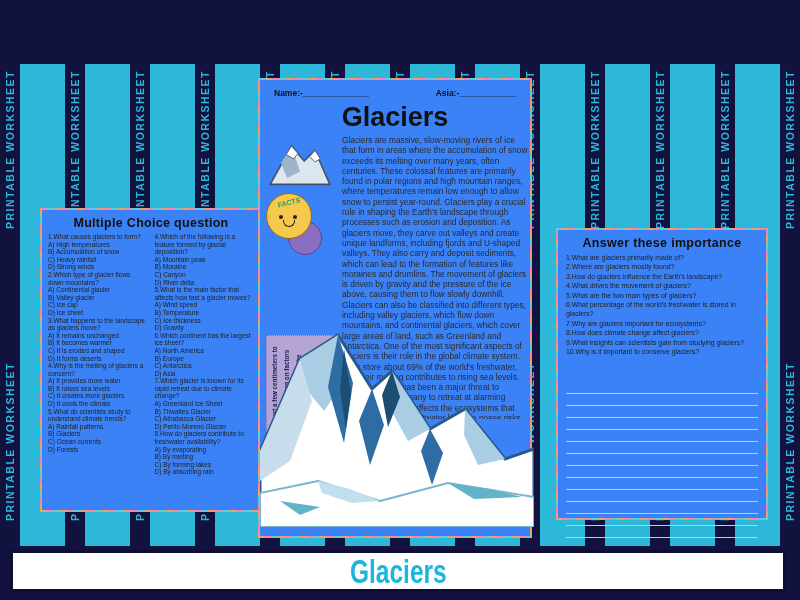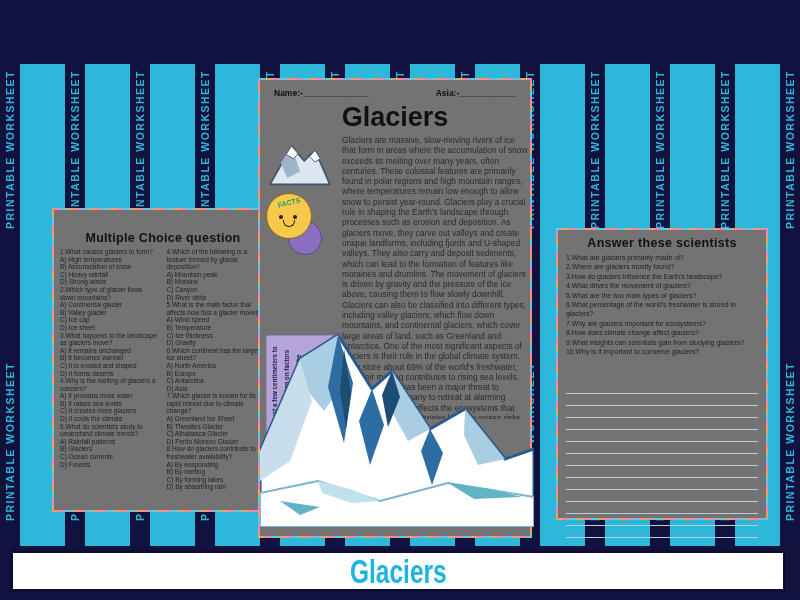--- a/index.html
+++ b/index.html
@@ -28,25 +28,25 @@
     background:repeating-linear-gradient(90deg,#12123f 0px,#12123f 20px,#2db8d9 20px,#2db8d9 65px);
   }
   .stripe-label{
     position:absolute;width:20px;
     writing-mode:vertical-rl;transform:rotate(180deg);
     color:#2db8d9;font-size:10.5px;font-weight:800;letter-spacing:1.5px;
     white-space:nowrap;text-align:left;line-height:20px;
   }
   
   .page{
-    position:absolute;background:#737373;box-sizing:border-box;z-index:2;
+    position:absolute;background:#3b82f6;box-sizing:border-box;z-index:2;
     border:2px solid transparent;
     border-image:repeating-linear-gradient(45deg,#f6a05e 0 5px,#f184b0 5px 10px,#5bcbe4 10px 15px) 2;
   }
-  .page-left{left:52px;top:208px;width:222px;height:304px;padding:19px 6px;}
+  .page-left{left:40px;top:208px;width:222px;height:304px;padding:4px 6px;}
   .page-center{left:258px;top:78px;width:274px;height:460px;padding:0;}
   .page-right{left:556px;top:228px;width:212px;height:292px;padding:4px 8px;}
   .sheet-title{
     text-align:center;font-weight:800;color:#111;font-size:12.5px;margin:2px 0 3px 0;
     letter-spacing:0.3px;transform:scaleY(1.05);
   }
   
   .mcq-cols{display:flex;gap:7px;}
   .mcq-col{width:50%;color:#222;font-size:6.5px;line-height:7.6px;}
   .mcq{margin:0;}
@@ -260,21 +260,21 @@
         <polygon points="0,196 0,162 58,150 120,170 188,152 274,166 274,196" fill="#ffffff" stroke="#7fb3d2" stroke-width="2" stroke-linejoin="round"></polygon>
         <polygon points="58,150 90,158 120,170 92,172 62,162" fill="#bfe0ec"></polygon>
         <polygon points="188,152 230,158 262,166 214,168" fill="#63b3c8"></polygon>
         <polygon points="20,170 60,176 40,184" fill="#63b3c8"></polygon>
       </svg>
 
     </div>
   </div>
 
   <div class="page page-right">
-    <div class="sheet-title">Answer these scientists</div>
+    <div class="sheet-title">Answer these importance</div>
     <div class="rq-list" id="rq-list">
         <div>1.What are glaciers primarily made of?</div>
         <div>2.Where are glaciers mostly found?</div>
         <div>3.How do glaciers influence the Earth's landscape?</div>
         <div>4.What drives the movement of glaciers?</div>
         <div>5.What are the two main types of glaciers?</div>
         <div>6.What percentage of the world's freshwater is stored in glaciers?</div>
         <div>7.Why are glaciers important for ecosystems?</div>
         <div>8.How does climate change affect glaciers?</div>
         <div>9.What insights can scientists gain from studying glaciers?</div>

